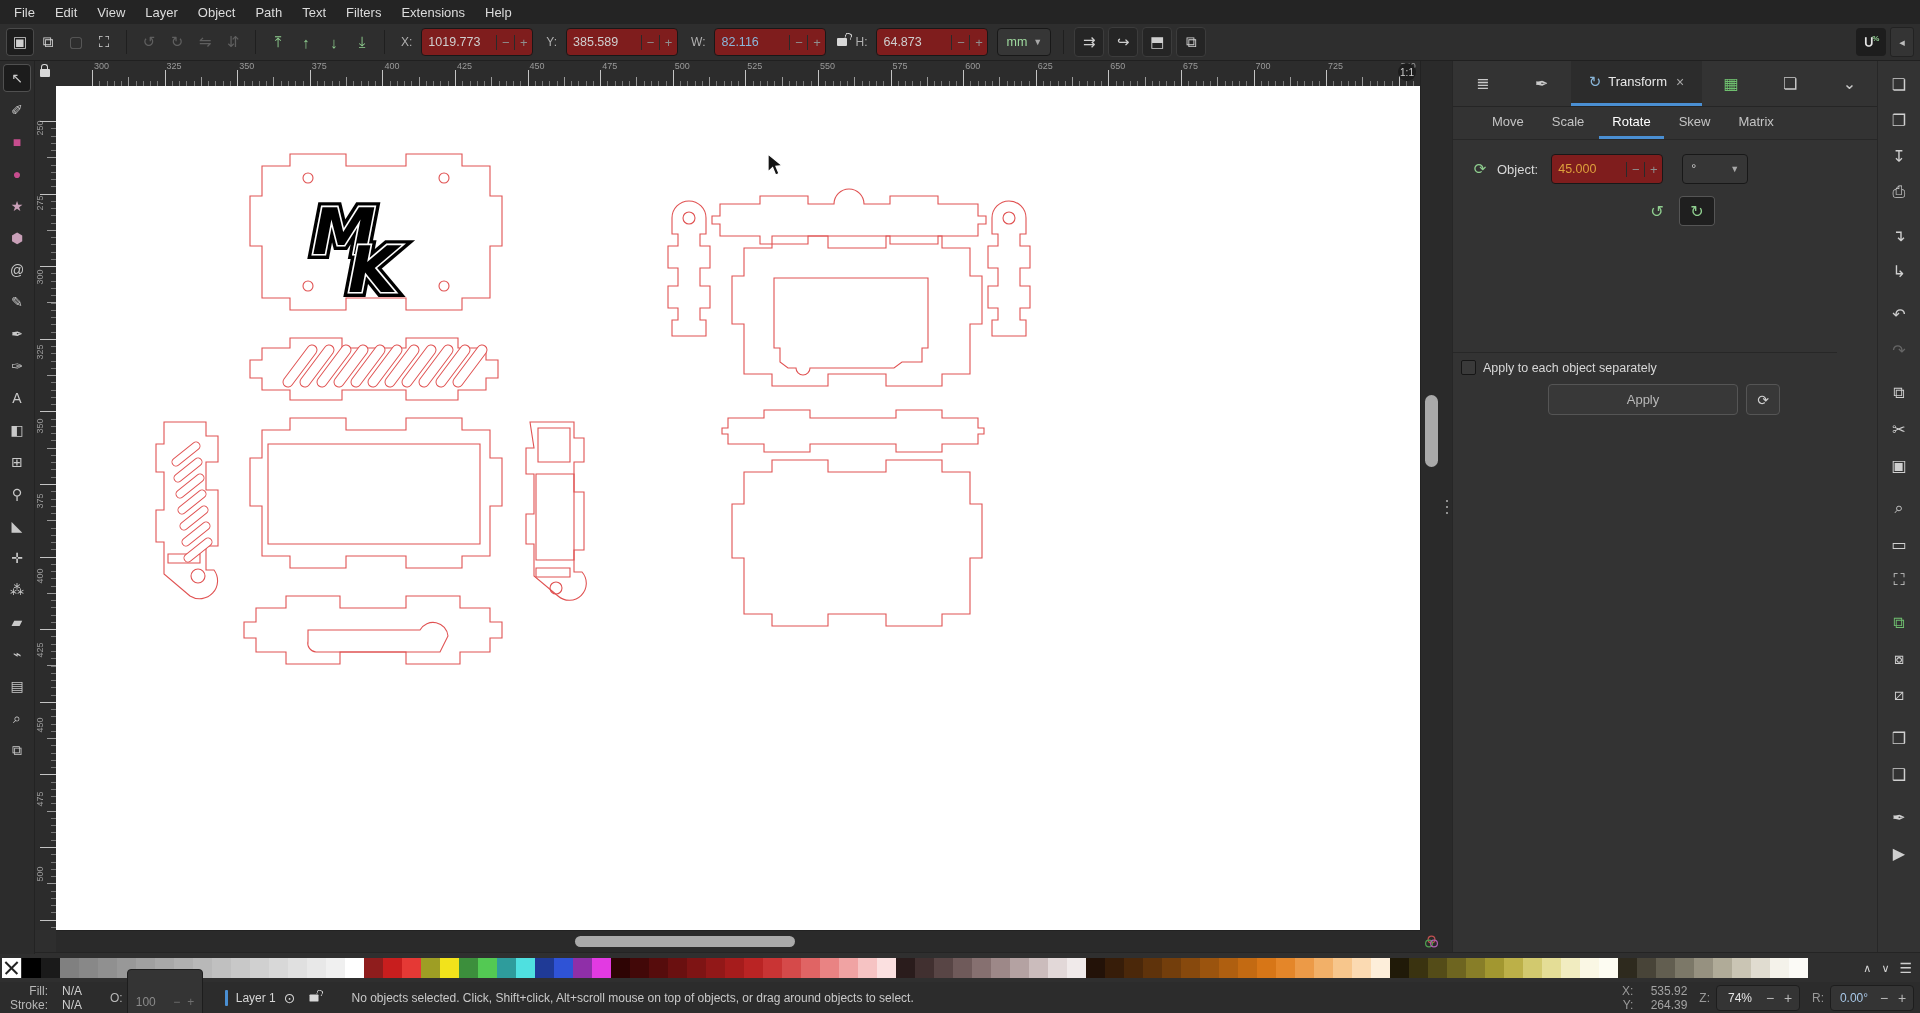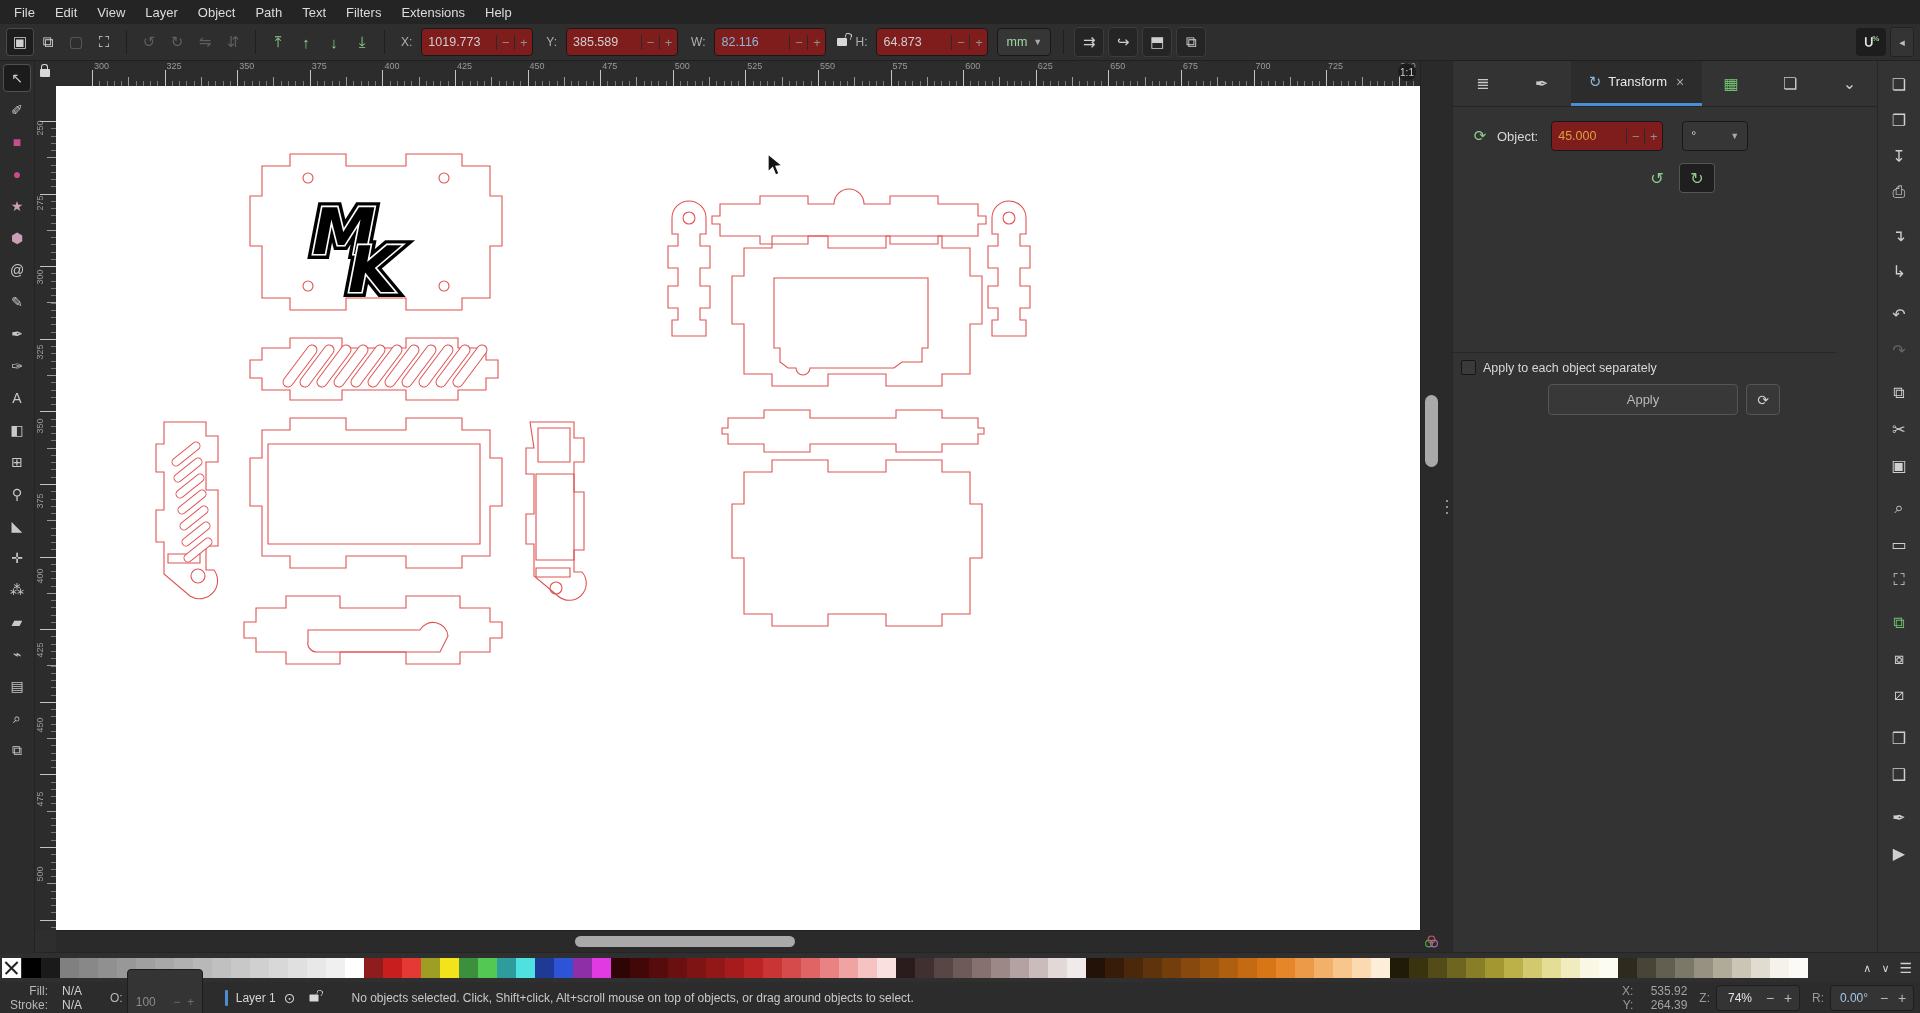--- a/index.html
+++ b/index.html
@@ -516,20 +516,38 @@
             </span>
             <span class="dock-icon" style="flex: 1 1 0%; color: rgb(201, 201, 201);">
               <span>❏</span>
             </span>
             <span class="dock-icon" style="flex:1">
               <span>⌄</span>
             </span>
           </div>
       </div>
 
+      <div class="ttabs">
+
+      <span class="ttab">
+            <span>Move</span>
+          </span>
+          <span class="ttab">
+            <span>Scale</span>
+          </span>
+          <span class="ttab active">
+            <span>Rotate</span>
+          </span>
+          <span class="ttab">
+            <span>Skew</span>
+          </span>
+          <span class="ttab">
+            <span>Matrix</span>
+          </span>
+        </div>
 
       <div class="angle-row">
         <span class="rot-ind">⟳</span>
         <span class="angle-lbl">Object:</span>
         <span class="spin" style="height:28px">
           <span class="val orange">45.000</span>
           <span class="sbtn">−</span>
           <span class="sbtn">+</span>
         </span>
         <span class="dropdown" style="height:28px;min-width:48px;margin-left:10px;justify-content:space-between">

